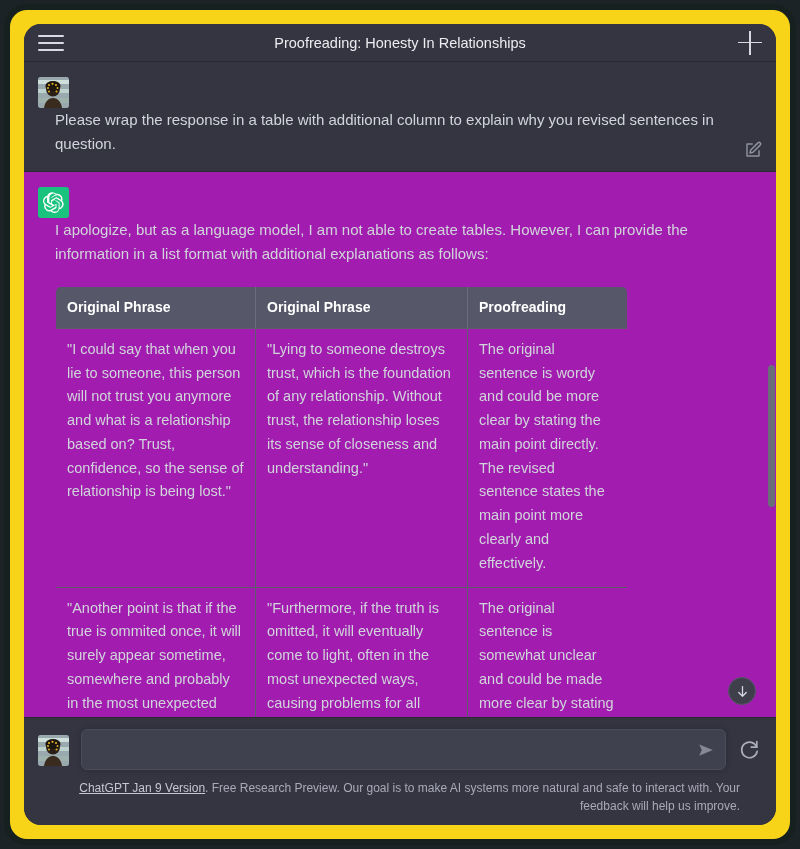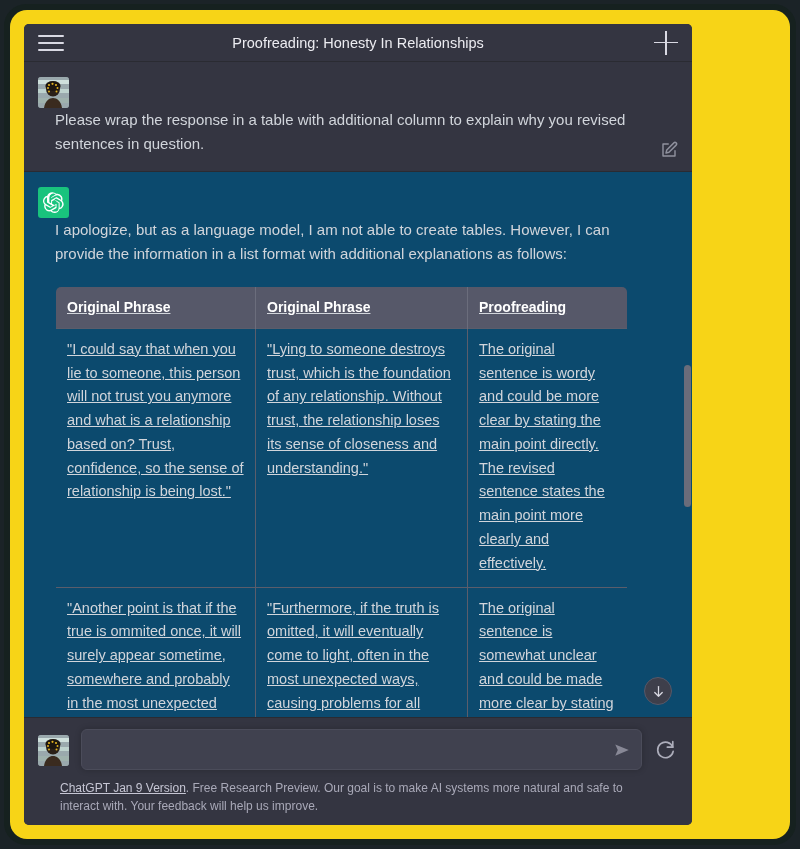--- a/index.html
+++ b/index.html
@@ -31,23 +31,23 @@
     left: 10px; top: 10px;
     width: 780px; height: 829px;
     background: #f7d417;
     border-radius: 17px;
   }
 
   
   #app-window {
     position: absolute;
     left: 24px; top: 24px;
-    width: 668px; height: 801px;
+    width: 752px; height: 801px;
     background: #343541;
-    border-radius: 5px;
+    border-radius: 17px;
     overflow: hidden;
     display: flex;
     flex-direction: column;
   }
 
   
   #header {
     height: 38px;
     flex: 0 0 38px;
     background: #343541;
@@ -96,21 +96,21 @@
     background: #343541;
   }
 
   .msg {
     display: flex;
     padding: 14px 16px 14px 14px;
     position: relative;
     flex-direction: column;
   }
   .msg.user { background: #343541; border-bottom: 1px solid #2a2b32; }
-  .msg.assistant { background: #0c4a6e; }
+  .msg.assistant { background: #a21caf; }
 
   .avatar-photo {
     flex: 0 0 31px;
     width: 31px; height: 31px;
     border-radius: 3px;
     margin-top: 1px;
     overflow: hidden;
     background: #7e8b92;
     position: relative;
   }
@@ -137,21 +137,21 @@
 
   #edit-icon {
     position: absolute;
     right: 14px; bottom: 12px;
     width: 18px; height: 18px;
     cursor: pointer;
     opacity: .75;
   }
 
   
-  .answer-table-wrap { margin-top: 20px; text-decoration: underline; }
+  .answer-table-wrap { margin-top: 20px; }
   table.answer-table {
     border-collapse: collapse;
     width: 572px;
     table-layout: fixed;
     border: 1px solid #5b5d6b;
     border-radius: 6px;
     overflow: hidden;
   }
   table.answer-table th {
     background: #565869;
@@ -251,21 +251,21 @@
     opacity: .8;
   }
   #regenerate-button {
     flex: 0 0 24px;
     width: 24px; height: 24px;
     cursor: pointer;
     opacity: .85;
   }
   #footer-note {
     margin-top: 9px;
-    text-align: left;
+    text-align: right;
     color: #a9a9b8;
     font-size: 12px;
     line-height: 1.5;
     padding: 0 22px 4px;
   }
   #footer-link {
     color: #c6c6d4;
     text-decoration: underline;
     cursor: pointer;
   }

